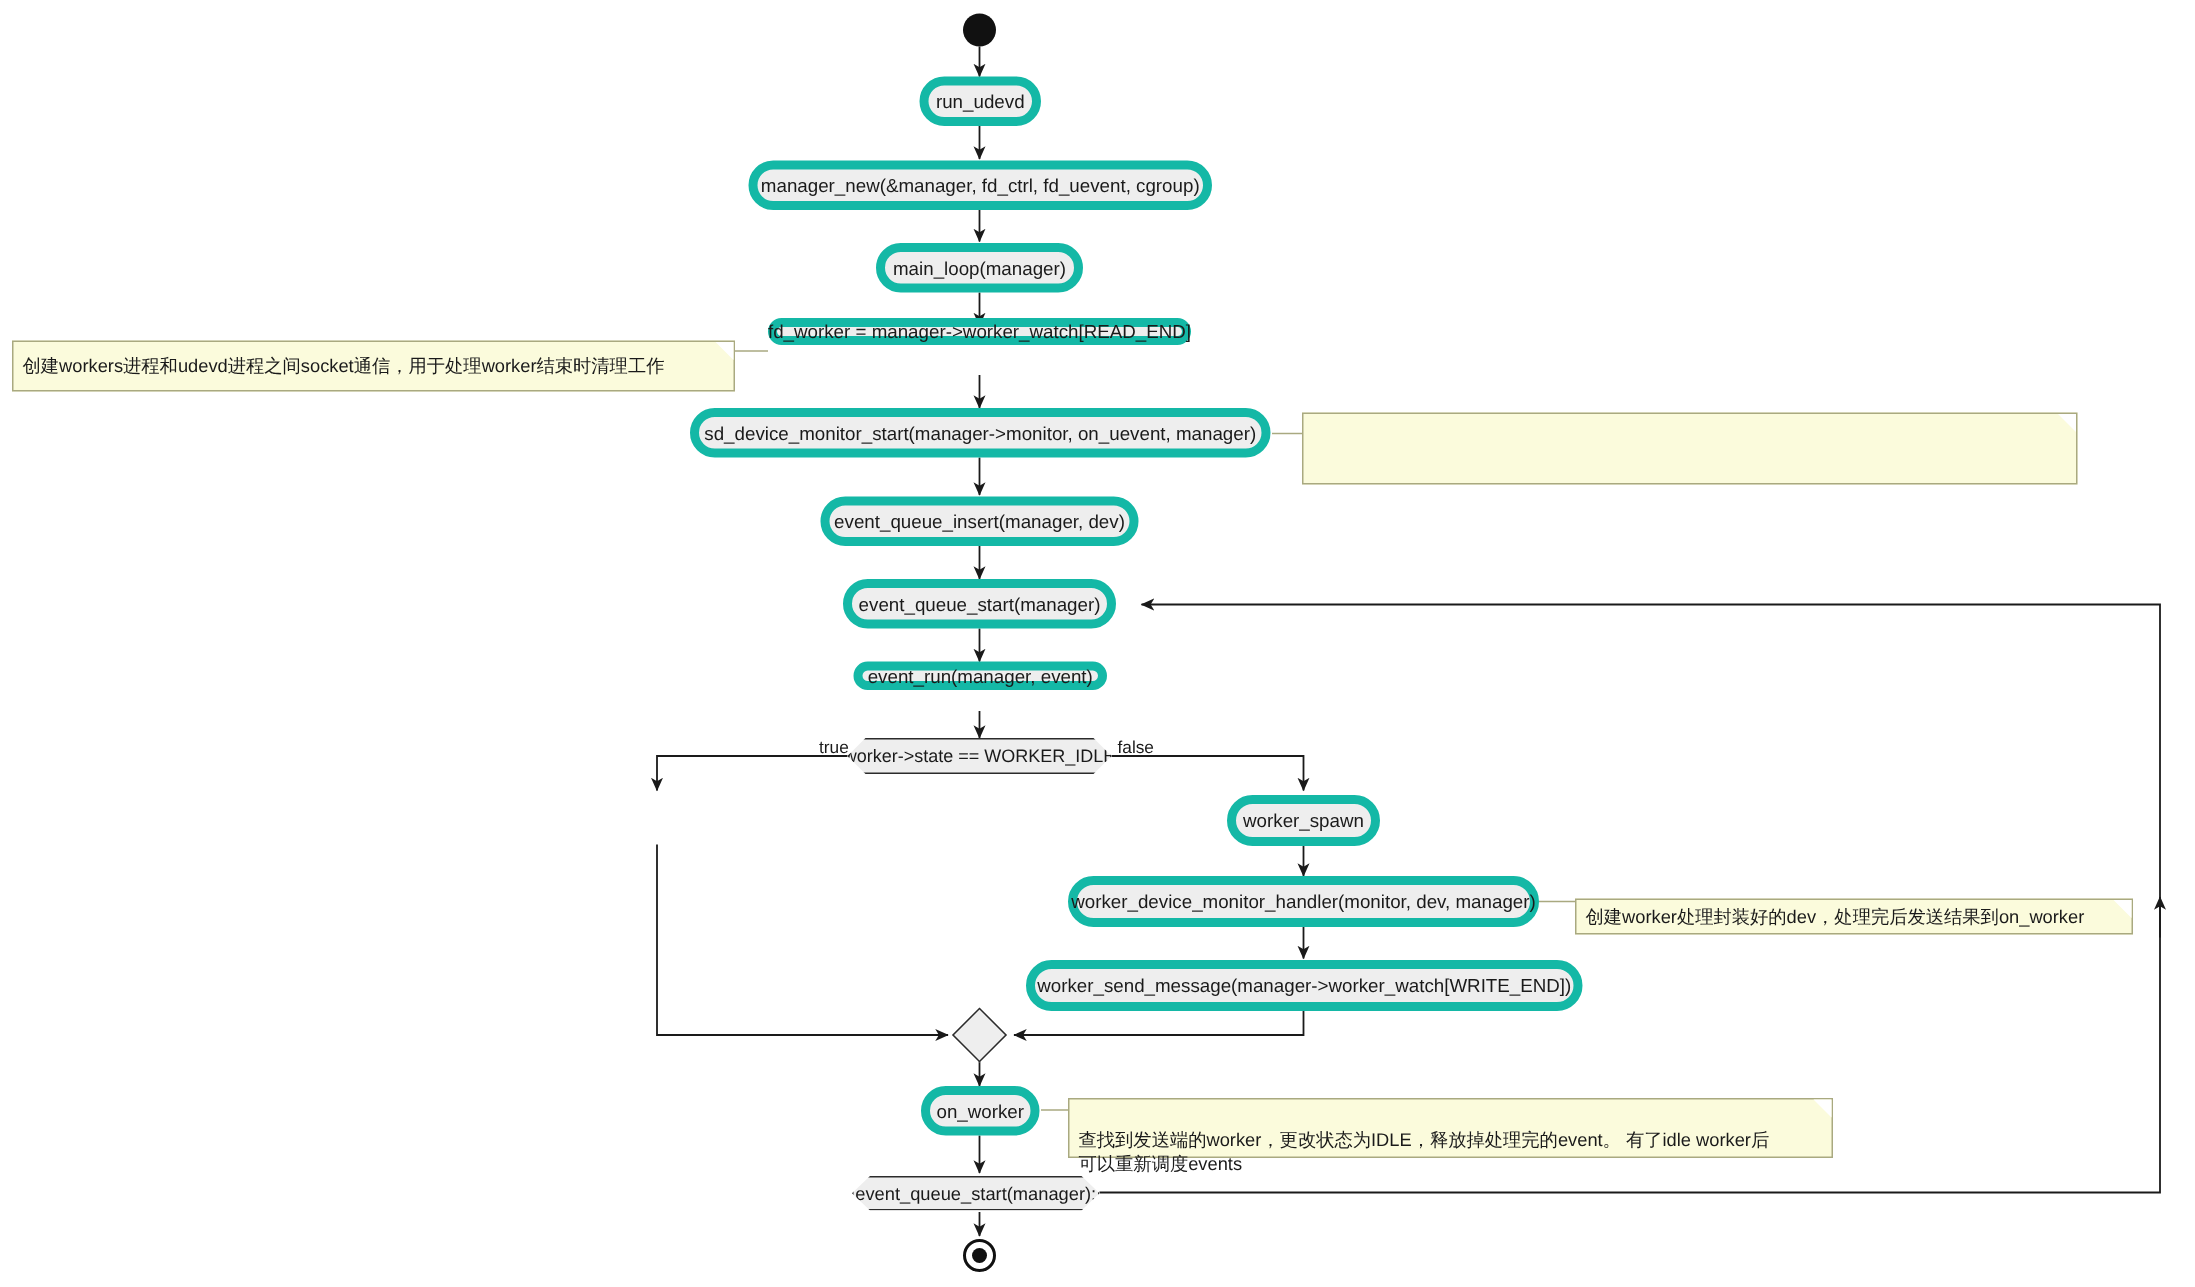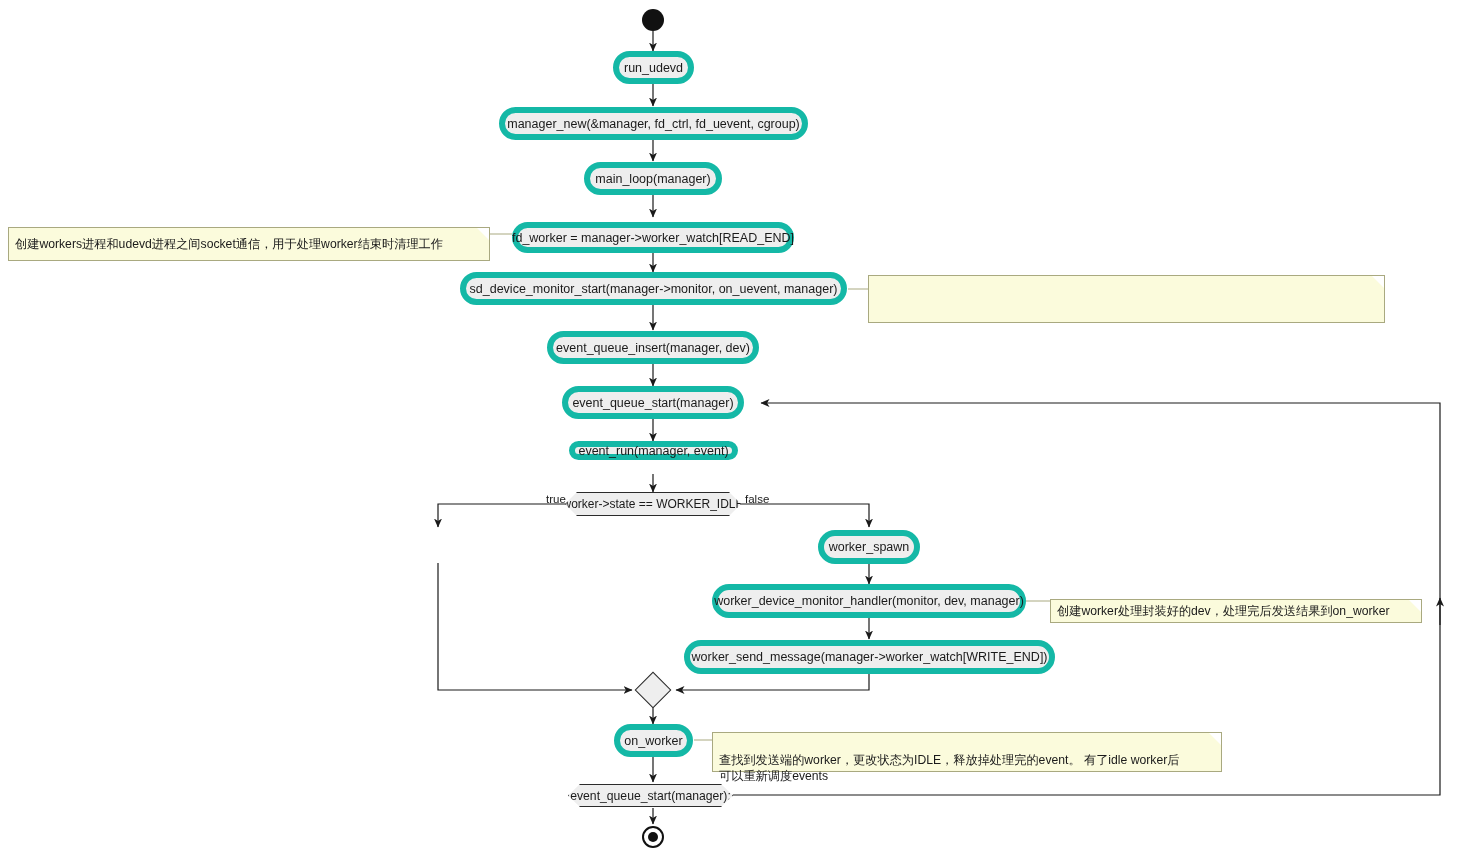--- a/index.html
+++ b/index.html
@@ -187,21 +187,21 @@
   </svg>
 
   <div class="start-dot" style="left:642px; top:9px;"></div>
 
   <div class="node" style="left:613px; top:51px; width:81px; height:33px;">run_udevd</div>
 
   <div class="node" style="left:499px; top:107px; width:309px; height:33px;">manager_new(&amp;manager, fd_ctrl, fd_uevent, cgroup)</div>
 
   <div class="node" style="left:584px; top:162px; width:138px; height:33px;">main_loop(manager)</div>
 
-  <div class="node" style="left:512px; top:222px; width:282px; height:31px;">fd_worker = manager-&gt;worker_watch[READ_END]</div>
+  <div class="node" style="left:512px; top:212px; width:282px; height:18px;">fd_worker = manager-&gt;worker_watch[READ_END]</div>
 
   <div class="note" style="left:8px; top:217px; width:482px; height:34px; display:flex; align-items:center;">
     <span>创建workers进程和udevd进程之间socket通信，用于处理worker结束时清理工作</span>
     <span class="fold-tri"></span>
   </div>
 
   <div class="node" style="left:460px; top:272px; width:387px; height:33px;">sd_device_monitor_start(manager-&gt;monitor, on_uevent, manager)</div>
 
   <div class="note" style="left:868px; top:265px; width:517px; height:48px;">
     <span class="fold-tri"></span>

